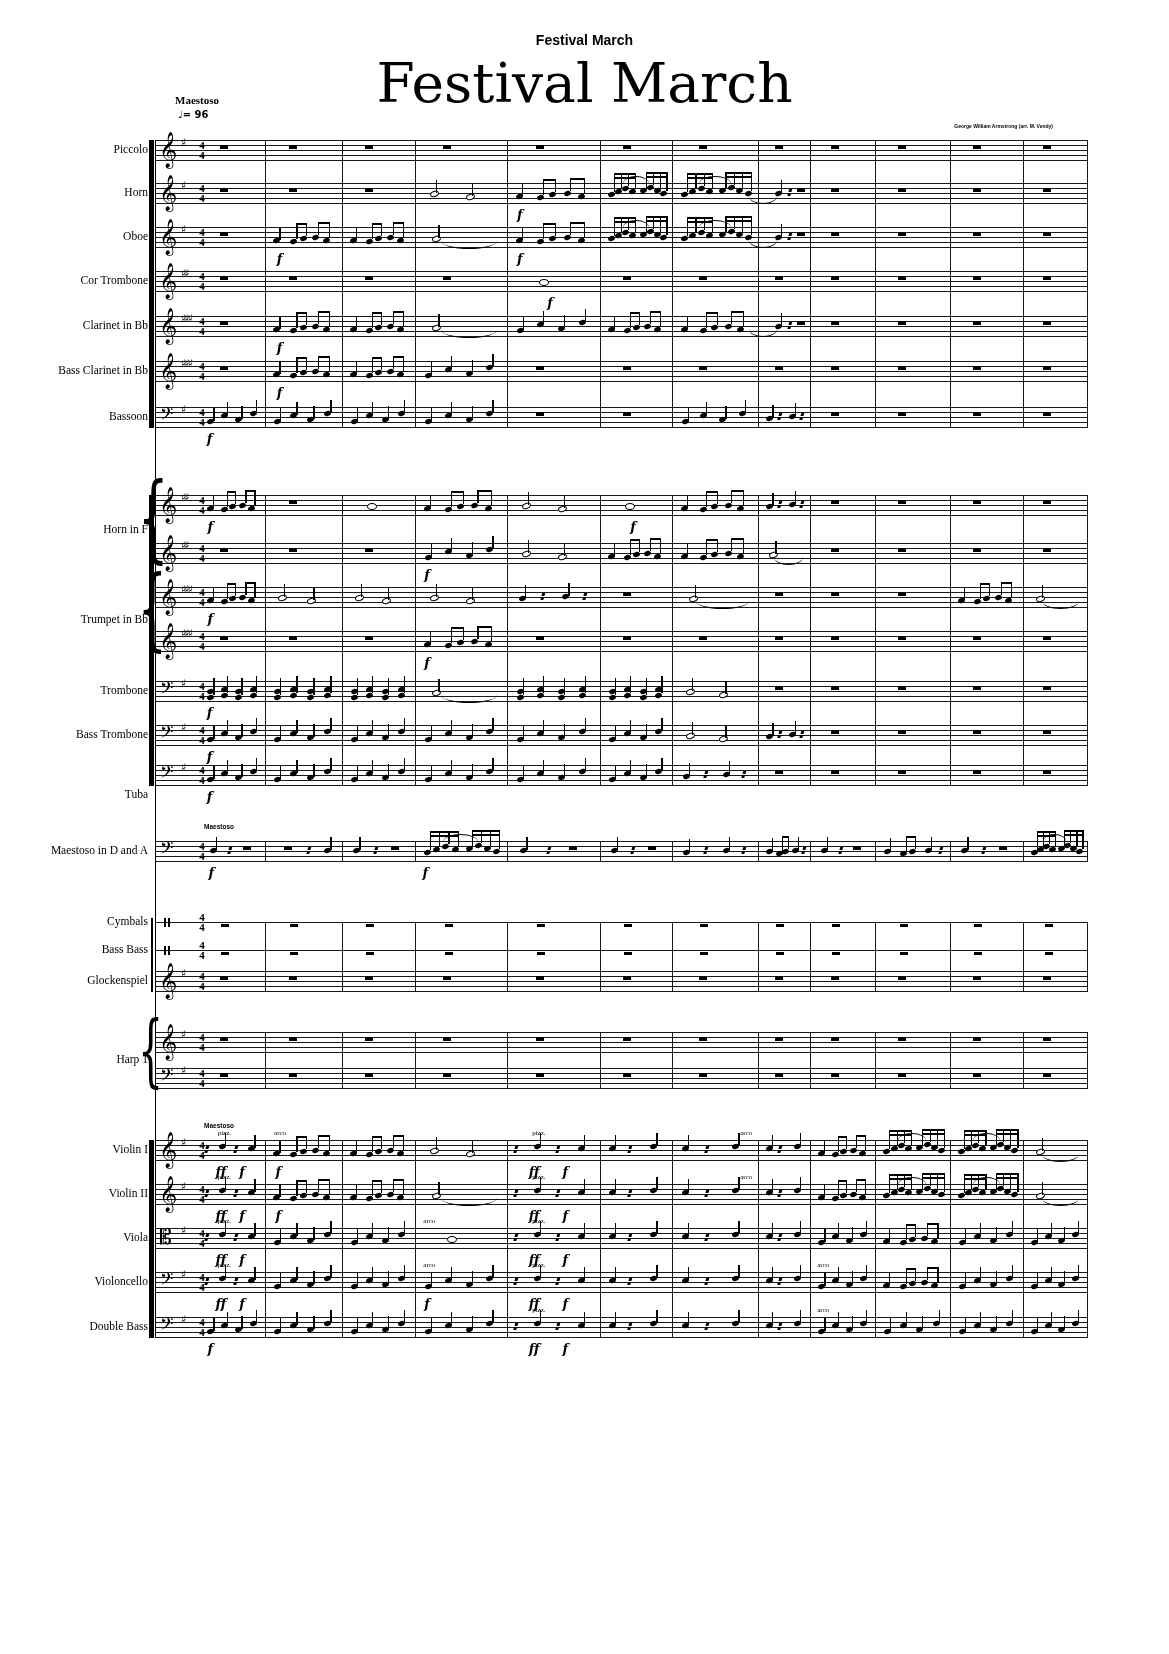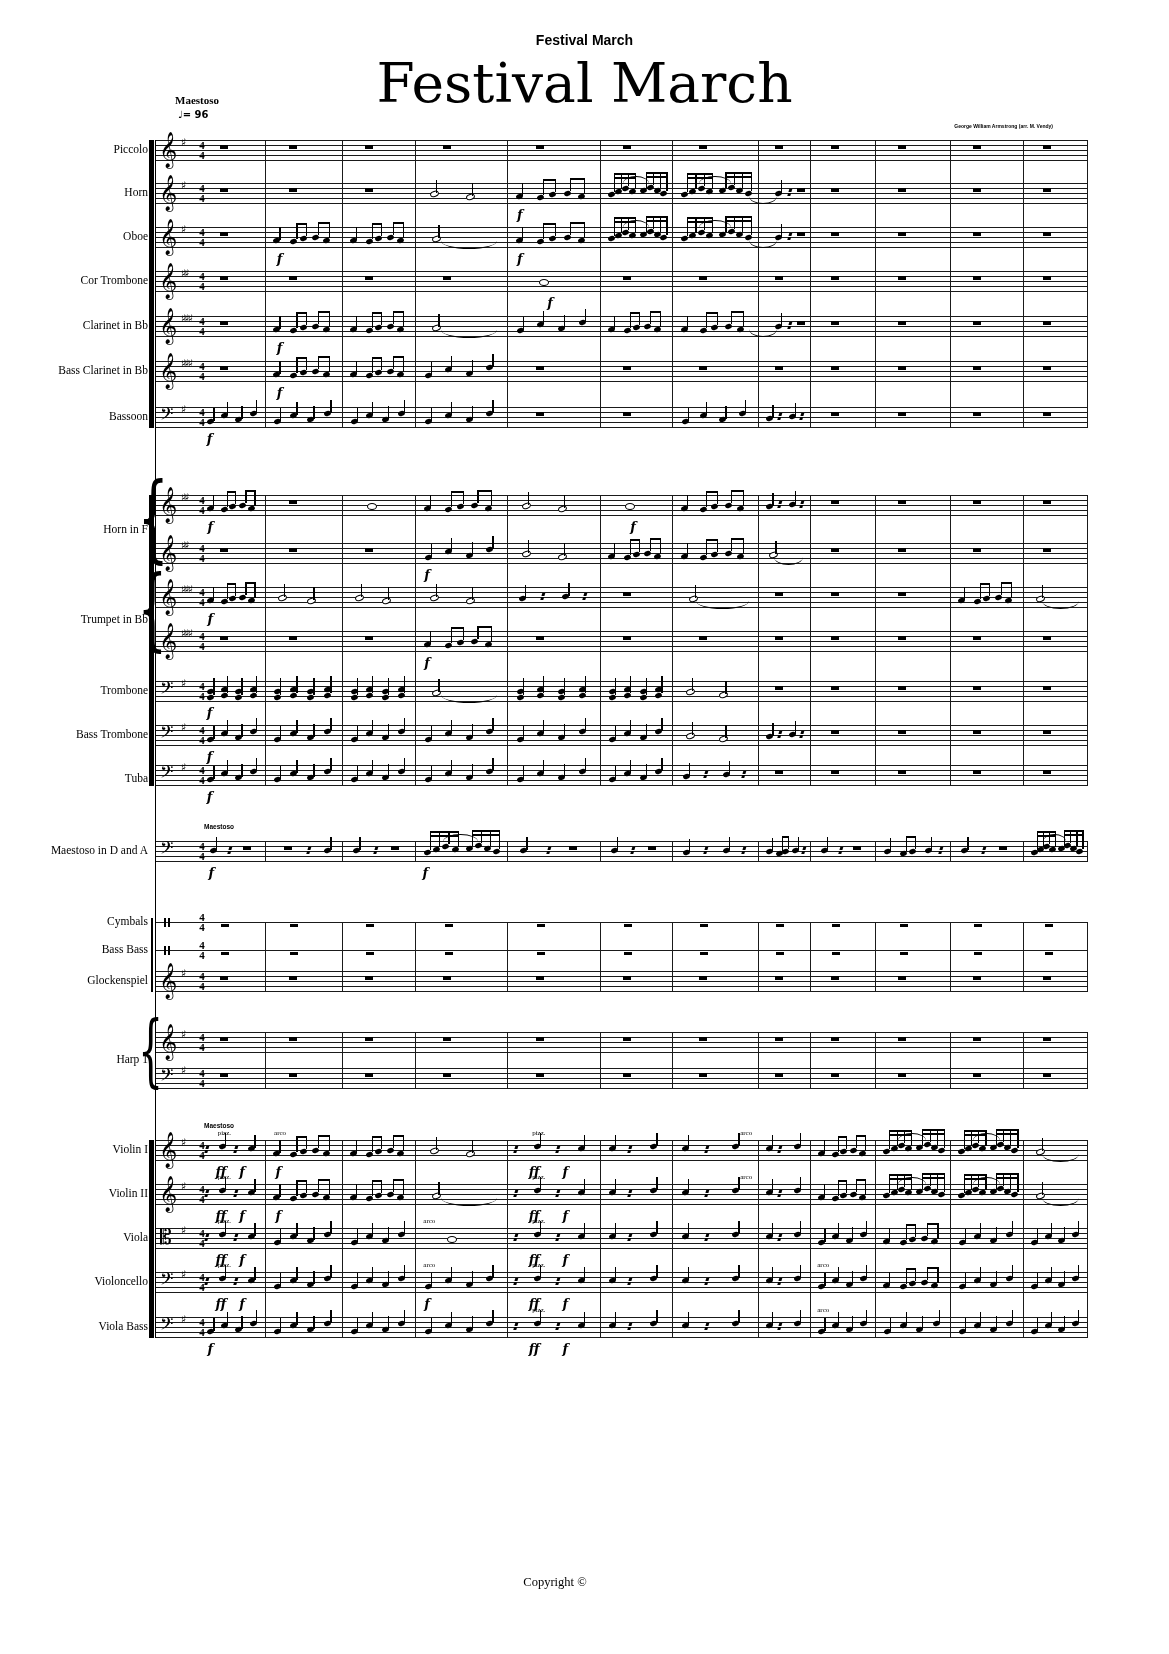--- a/index.html
+++ b/index.html
@@ -305,21 +305,21 @@
       <div class="ilabel" style="left: 8px; top: 684px;">Trombone</div>
       <div class="clef" style="left: 160px; top: 680px; font-size: 21px;">𝄢</div>
       <div class="keysig" style="left: 181px; top: 677px;">♯</div>
       <div class="tsig" style="left: 196px; top: 681px;">4</div>
       <div class="tsig" style="left: 196px; top: 691px;">4</div>
       <div class="ilabel" style="left: 8px; top: 728px;">Bass Trombone</div>
       <div class="clef" style="left: 160px; top: 724px; font-size: 21px;">𝄢</div>
       <div class="keysig" style="left: 181px; top: 721px;">♯</div>
       <div class="tsig" style="left: 196px; top: 725px;">4</div>
       <div class="tsig" style="left: 196px; top: 735px;">4</div>
-      <div class="ilabel" style="left: 8px; top: 772px;">Tuba</div>
+      <div class="ilabel" style="left: 8px; top: 788px;">Tuba</div>
       <div class="clef" style="left: 160px; top: 764px; font-size: 21px;">𝄢</div>
       <div class="keysig" style="left: 181px; top: 761px;">♯</div>
       <div class="tsig" style="left: 196px; top: 765px;">4</div>
       <div class="tsig" style="left: 196px; top: 775px;">4</div>
       <div class="ilabel" style="left: 8px; top: 844px;">Maestoso in D and A</div>
       <div class="clef" style="left: 160px; top: 840px; font-size: 21px;">𝄢</div>
       <div class="tsig" style="left: 196px; top: 841px;">4</div>
       <div class="tsig" style="left: 196px; top: 851px;">4</div>
       <div class="ilabel" style="left: 8px; top: 915px;">Cymbals</div>
       <div class="percclef" style="left: 164px; top: 917.5px;"></div>
@@ -358,21 +358,21 @@
       <div class="ilabel" style="left: 8px; top: 1231px;">Viola</div>
       <div class="clef" style="left: 160px; top: 1227px; font-size: 21px;">𝄡</div>
       <div class="keysig" style="left: 181px; top: 1224px;">♯</div>
       <div class="tsig" style="left: 196px; top: 1228px;">4</div>
       <div class="tsig" style="left: 196px; top: 1238px;">4</div>
       <div class="ilabel" style="left: 8px; top: 1275px;">Violoncello</div>
       <div class="clef" style="left: 160px; top: 1271px; font-size: 21px;">𝄢</div>
       <div class="keysig" style="left: 181px; top: 1268px;">♯</div>
       <div class="tsig" style="left: 196px; top: 1272px;">4</div>
       <div class="tsig" style="left: 196px; top: 1282px;">4</div>
-      <div class="ilabel" style="left: 8px; top: 1320px;">Viola Bass</div>
+      <div class="ilabel" style="left: 8px; top: 1320px;">Double Bass</div>
       <div class="clef" style="left: 160px; top: 1316px; font-size: 21px;">𝄢</div>
       <div class="keysig" style="left: 181px; top: 1313px;">♯</div>
       <div class="tsig" style="left: 196px; top: 1317px;">4</div>
       <div class="tsig" style="left: 196px; top: 1327px;">4</div>
       <div class="wr" style="left: 219.96px; top: 145.3px;"></div>
       <div class="wr" style="left: 289.04px; top: 145.3px;"></div>
       <div class="wr" style="left: 364.92px; top: 145.3px;"></div>
       <div class="wr" style="left: 443.24px; top: 145.3px;"></div>
       <div class="wr" style="left: 535.52px; top: 145.3px;"></div>
       <div class="wr" style="left: 622.64px; top: 145.3px;"></div>
@@ -1766,14 +1766,13 @@
       <div class="nh" style="left: 1058.25px; top: 1327px;"></div>
       <div class="stem" style="left: 1064.25px; top: 1315.5px; height: 13px;"></div>
       <div class="nh" style="left: 1072px; top: 1321px;"></div>
       <div class="stem" style="left: 1078px; top: 1309.5px; height: 13px;"></div>
       <div class="dyn" style="left: 207.42px; top: 1341px;">f</div>
       <div class="tech" style="left: 532.16px; top: 1306px;">pizz.</div>
       <div class="dyn" style="left: 528.8px; top: 1341px;">ff</div>
       <div class="dyn" style="left: 562.4px; top: 1341px;">f</div>
       <div class="tech" style="left: 817.24px; top: 1306px;">arco</div>
     </div>
-  <div class="abs copyright">Copyright ©</div>
 </div>
 
 </body></html>

